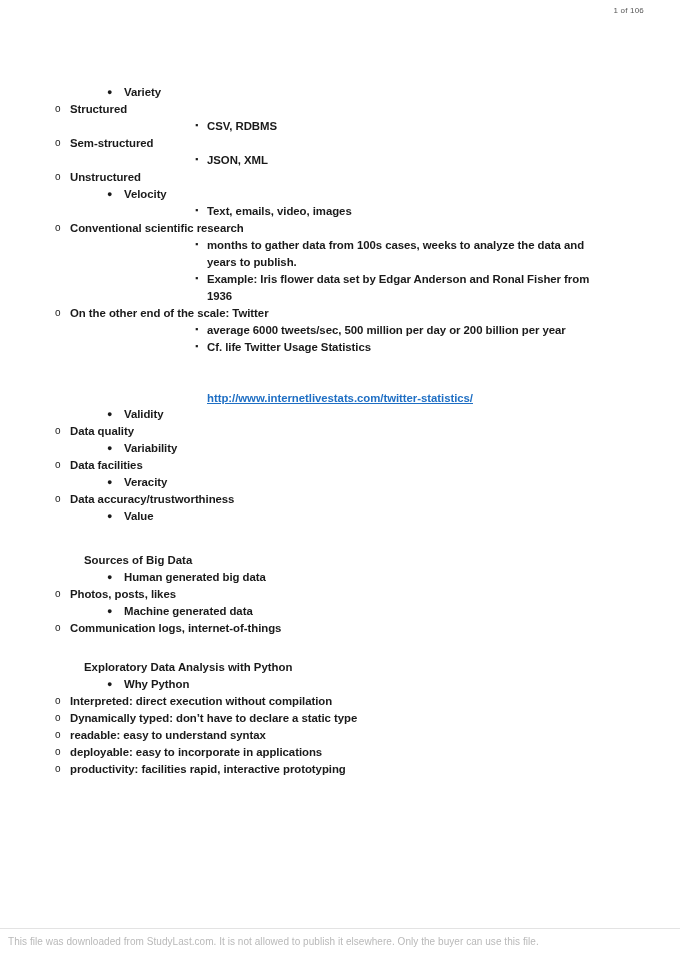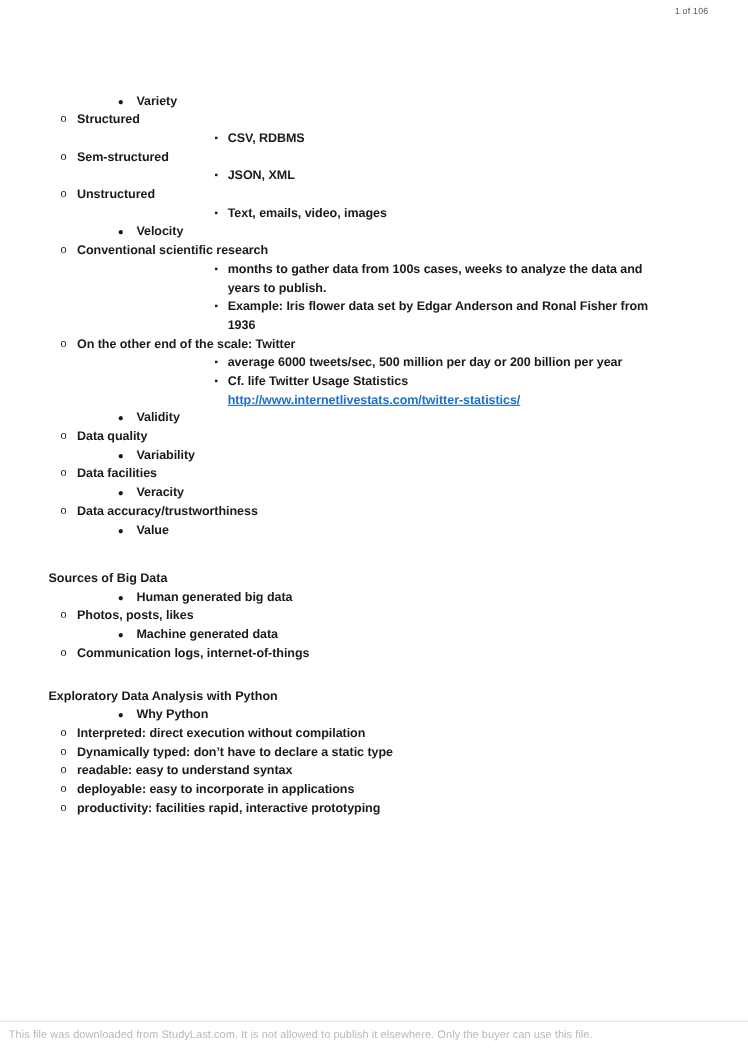--- a/index.html
+++ b/index.html
@@ -61,36 +61,37 @@
   .lvl2 .marker { left: -15px; font-size: 10px; line-height: 16px; font-weight: normal; }
   
   .lvl3 { margin-left: 207px; width: 400px; }
   .lvl3 .marker { left: -12px; font-size: 9px; line-height: 15px; }
 
   .bullet-dot::before { content: "\25CF"; }
   .bullet-circle::before { content: "o"; }
   .bullet-square::before { content: "\25AA"; }
 
   .heading {
-    margin-left: 44px;
+    margin-left: 84px;
     font-size: 11.4px;
     font-weight: bold;
     line-height: 17px;
     color: #1a1a1a;
   }
   .spacer-lg { height: 27px; }
   .spacer-md { height: 22px; }
 
   a.doc-link, .doc-link {
     color: #1F6FC4;
     text-decoration: underline;
     font-weight: bold;
     font-size: 11.4px;
     display: block;
     line-height: 16px;
+    margin-top: 34px;
   }
 
   .footer-rule {
     position: absolute;
     left: 0;
     right: 0;
     top: 928px;
     height: 1px;
     background: #e3e3e3;
   }
@@ -132,28 +133,28 @@
       <span>Sem-structured</span>
     </div>
     <div class="row lvl3">
       <span class="marker bullet-square"></span>
       <span>JSON, XML</span>
     </div>
     <div class="row lvl2">
       <span class="marker bullet-circle"></span>
       <span>Unstructured</span>
     </div>
+    <div class="row lvl1">
+      <span class="marker bullet-dot"></span>
+      <span>Velocity</span>
+    </div>
+
     <div class="row lvl3">
       <span class="marker bullet-square"></span>
       <span>Text, emails, video, images</span>
-    </div>
-
-    <div class="row lvl1">
-      <span class="marker bullet-dot"></span>
-      <span>Velocity</span>
     </div>
     <div class="row lvl2">
       <span class="marker bullet-circle"></span>
       <span>Conventional scientific research</span>
     </div>
     <div class="row lvl3">
       <span class="marker bullet-square"></span>
       <span>months to gather data from 100s cases, weeks to analyze the data and years to publish.</span>
     </div>
     <div class="row lvl3">

